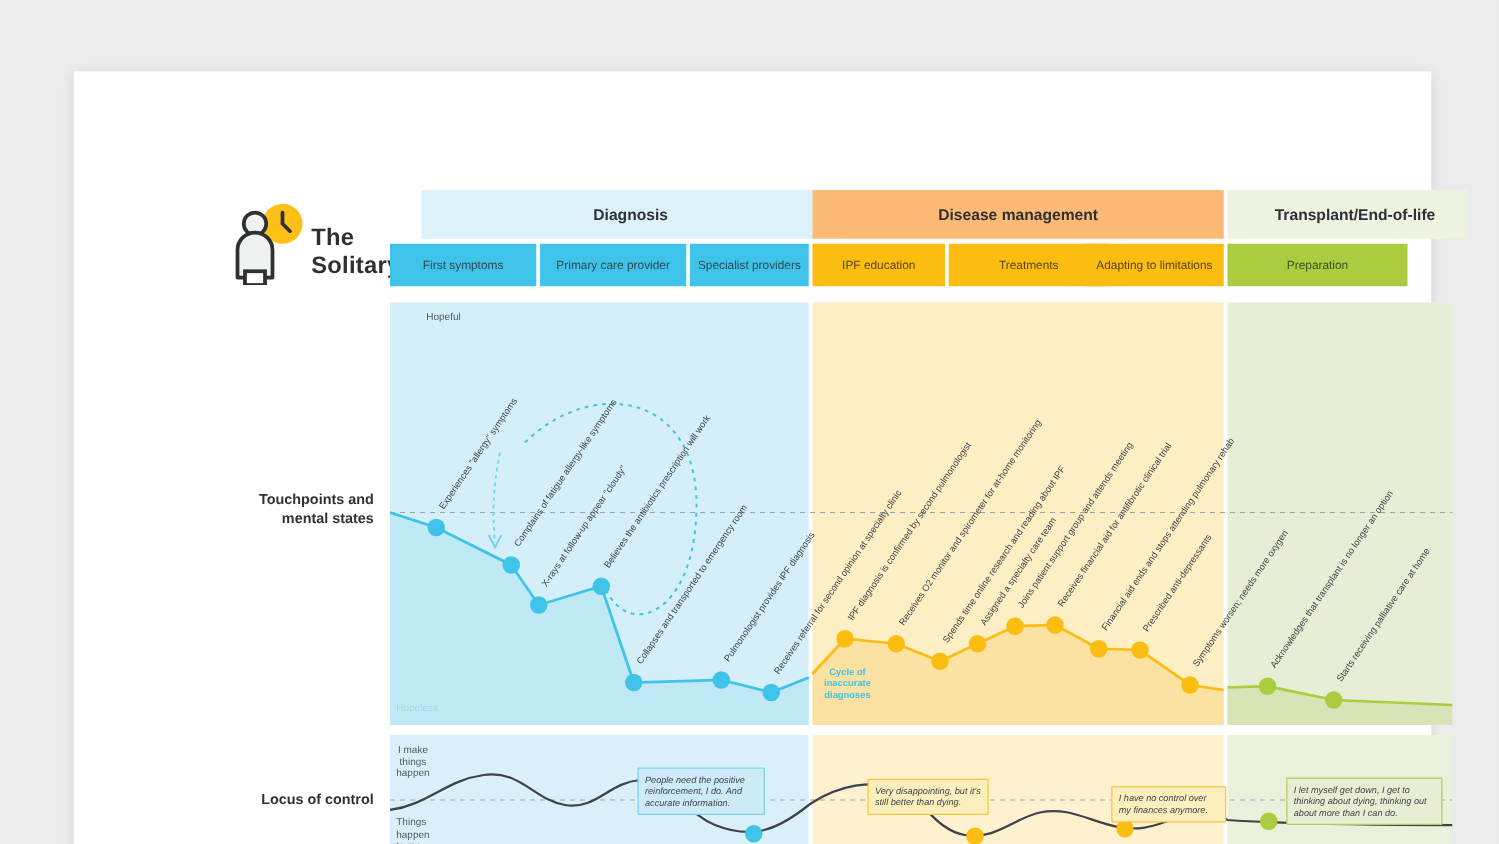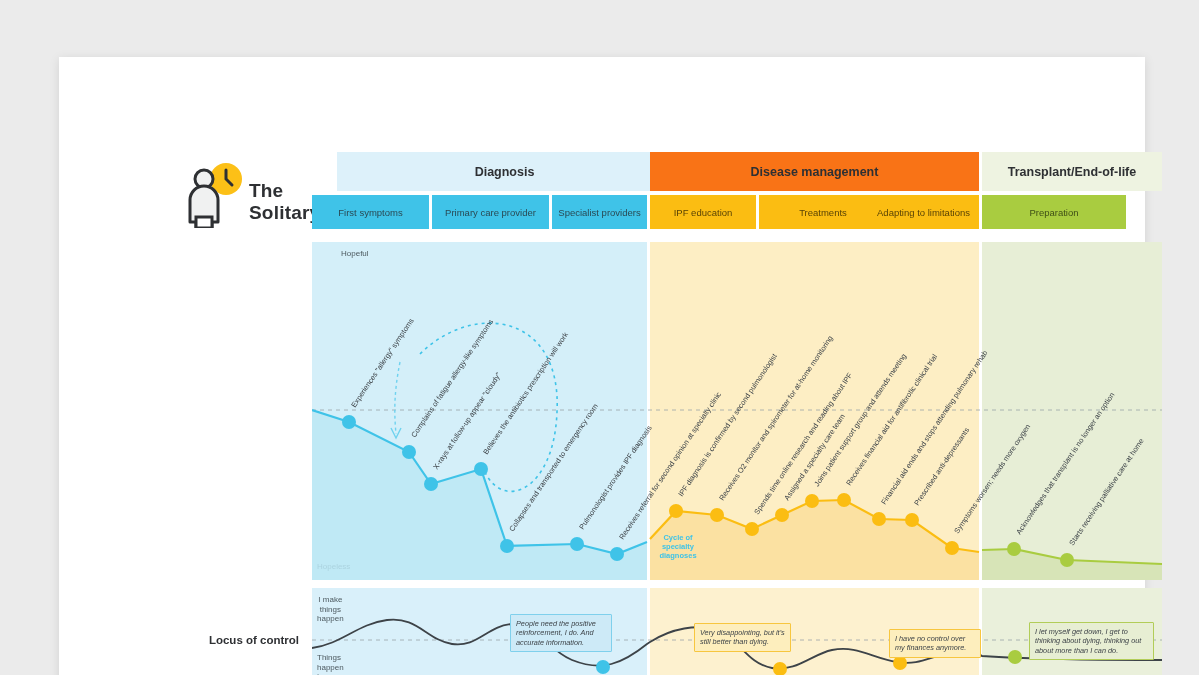--- a/index.html
+++ b/index.html
@@ -26,22 +26,22 @@
     font-size:19px;font-weight:bold;color:#2e3033;line-height:22px;
     letter-spacing:.2px;
   }
   
   .phase-head{
     position:absolute;top:95px;height:39px;
     display:flex;align-items:center;justify-content:center;
     font-size:12.5px;font-weight:bold;color:#2e3033;
   }
   .phase-head.blue{background:#ddf1fa;margin-left:25px;}
-  .phase-head.orange{background:#f97316;}
-  .phase-head.green{background:#eef3e1;}
+  .phase-head.orange{background:#fdba74;}
+  .phase-head.green{background:#eef3e1;padding-left:12px;}
 
   .stage{
     position:absolute;top:138px;height:34px;
     display:flex;align-items:center;justify-content:center;
     font-size:9.5px;color:#3c4043;
   }
   .stage.blue{background:#3fc3e8;color:#2a4a55;}
   .stage.orange{background:#fbbd12;color:#5a4405;}
   .stage.green{background:#a9cc40;color:#3f4f16;}
 
@@ -151,20 +151,24 @@
         <span>Treatments</span>
       </div>
   <div class="stage orange" style="left:809px;width:111px;">
         <span>Adapting to limitations</span>
       </div>
 
   <div class="stage green" style="left:923px;width:144px;">
         <span>Preparation</span>
       </div>
 
+  <div class="row-label" id="lbl-touch">
+    <div>Touchpoints and</div>
+    <div>mental states</div>
+  </div>
   <div class="row-label" id="lbl-locus"><span>Locus of control</span></div>
 
   <div id="chart">
     <div class="band blue" style="left:0px;width:335px;"></div>
     <div class="gap" style="left:335px;width:3px;"></div>
     <div class="band orange" style="left:338px;width:329px;"></div>
     <div class="gap" style="left:667px;width:3px;"></div>
     <div class="band green" style="left:670px;width:180px;"></div>
 
     <div class="axis-cap" id="cap-hopeful">Hopeful</div>
@@ -202,21 +206,21 @@
       <circle cx="500" cy="259" r="7" fill="#fbbd12"></circle>
       <circle cx="532" cy="258" r="7" fill="#fbbd12"></circle>
       <circle cx="567" cy="277" r="7" fill="#fbbd12"></circle>
       <circle cx="600" cy="278" r="7" fill="#fbbd12"></circle>
       <circle cx="640" cy="306" r="7" fill="#fbbd12"></circle>
 
       <circle cx="702" cy="307" r="7" fill="#a9cc40"></circle>
       <circle cx="755" cy="318" r="7" fill="#a9cc40"></circle>
     </svg>
 
-    <div class="cycle-note">Cycle of specialty diagnoses</div>
+    <div class="cycle-note">Cycle of inaccurate diagnoses</div>
 
     <div class="tp" style="left:41px;top:160px;">Experiences "allergy" symptoms</div>
     <div class="tp" style="left:101px;top:190px;">Complains of fatigue allergy-like symptoms</div>
     <div class="tp" style="left:123px;top:222px;">X-rays at follow-up appear "cloudy"</div>
     <div class="tp" style="left:173px;top:207px;">Believes the antibiotics prescription will work</div>
     <div class="tp" style="left:199px;top:284px;">Collapses and transported to emergency room</div>
     <div class="tp" style="left:269px;top:282px;">Pulmonologist provides IPF diagnosis</div>
     <div class="tp" style="left:309px;top:292px;">Receives referral for second opinion at specialty clinic</div>
 
     <div class="tp" style="left:368px;top:249px;">IPF diagnosis is confirmed by second pulmonologist</div>

